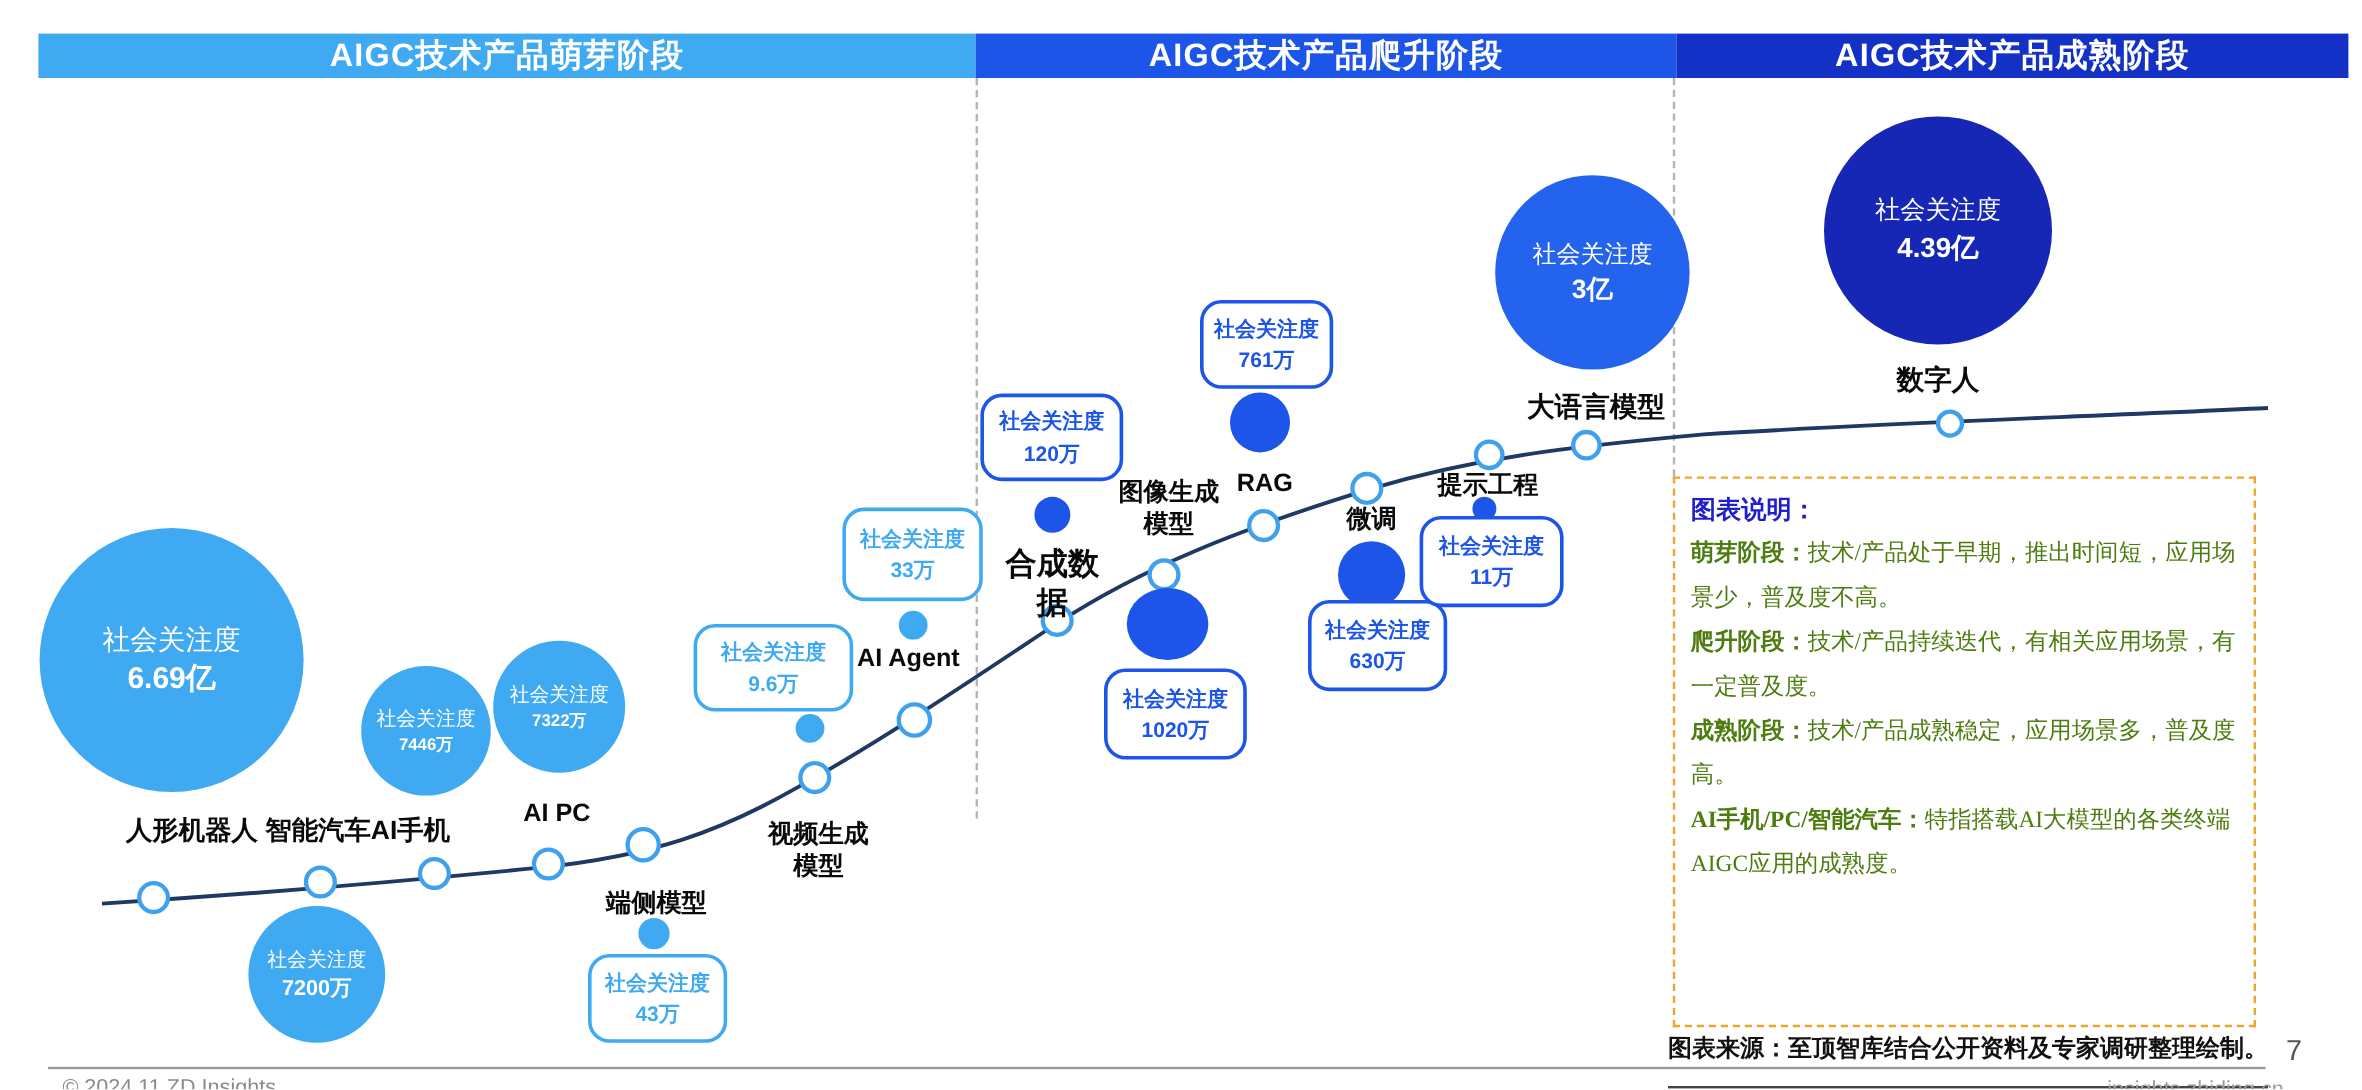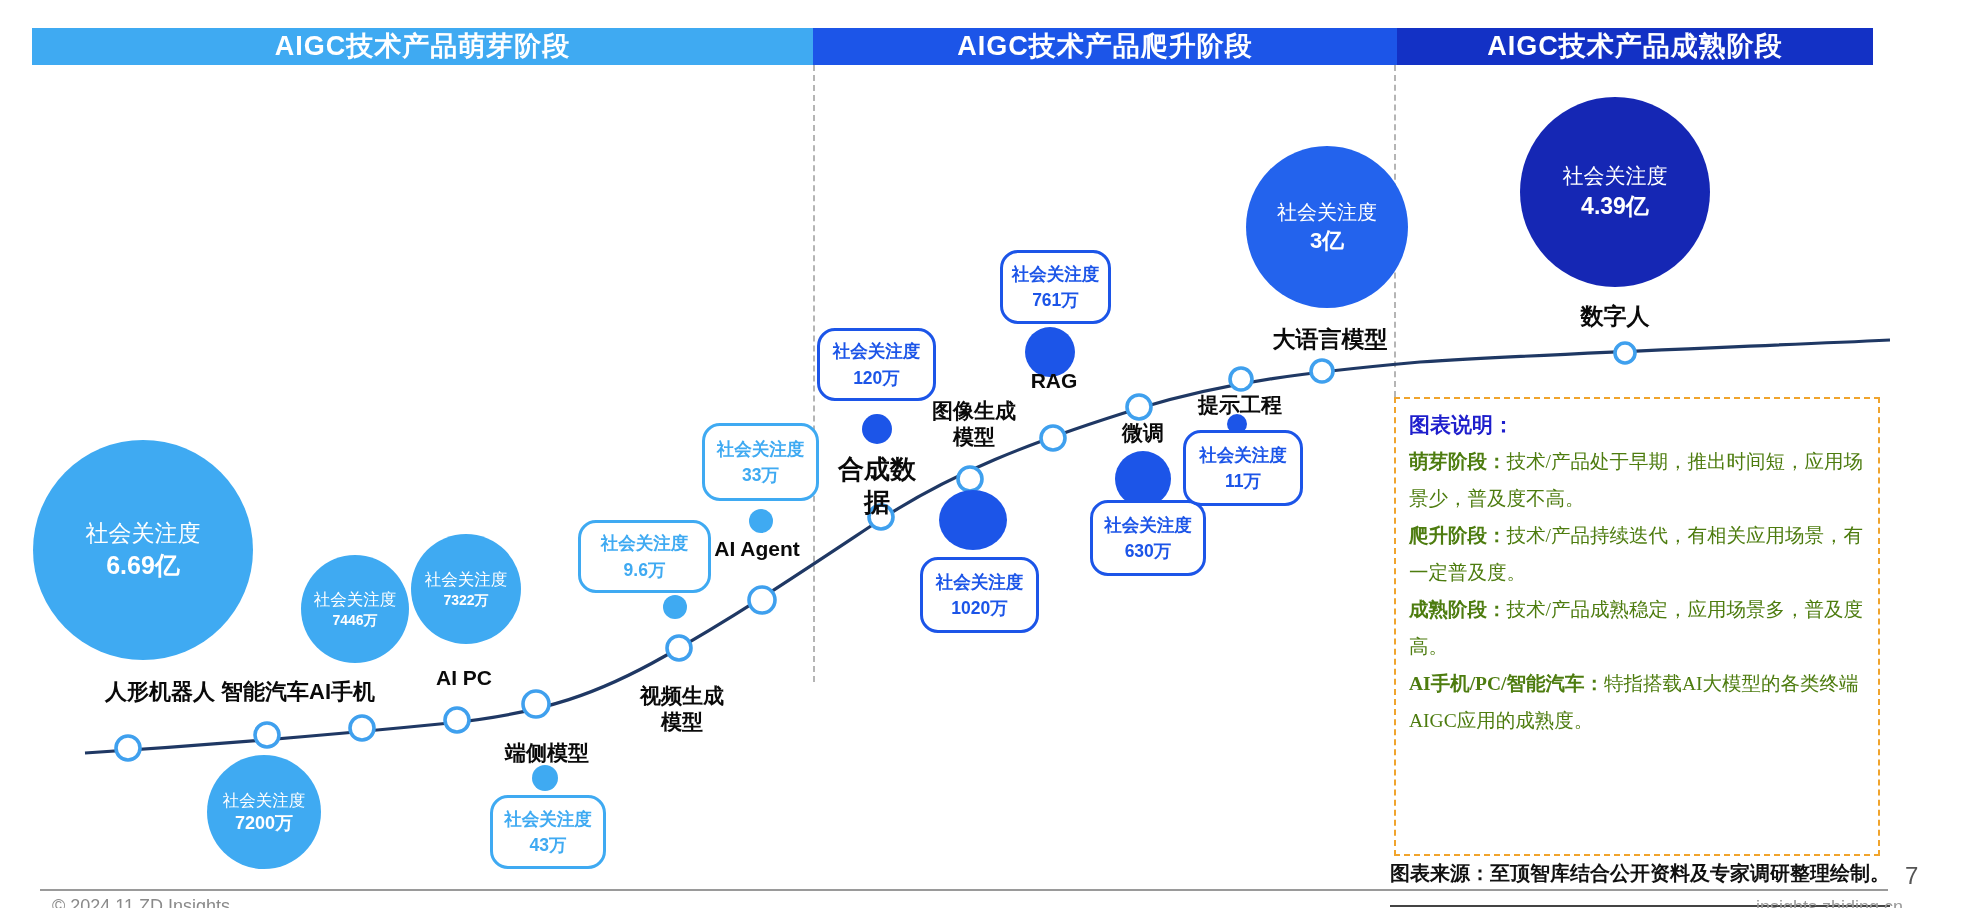--- a/index.html
+++ b/index.html
@@ -50,21 +50,21 @@
 <body>
 
 <div id="page">
 
   <div class="stage-bar" style="left:32px;width:781px;background:#3FAAF2;">
     <span>AIGC技术产品萌芽阶段</span>
   </div>
   <div class="stage-bar" style="left:813px;width:584px;background:#1C55E8;">
     <span>AIGC技术产品爬升阶段</span>
   </div>
-  <div class="stage-bar" style="left:1397px;width:476px;background:#1331C5;">
+  <div class="stage-bar" style="left:1397px;width:560px;background:#1331C5;">
     <span>AIGC技术产品成熟阶段</span>
   </div>
 
   <div class="vdash" style="left:813px;top:65px;height:617px;"></div>
   <div class="vdash" style="left:1394px;top:65px;height:332px;"></div>
 
   <svg id="curve-svg" width="1968" height="908" viewBox="0 0 1968 908">
     <path d="M 85 753 C 180 747, 330 735, 450 723 C 545 713, 600 693, 665 656 C 735 617, 800 573, 880 520 C 950 474, 1030 442, 1140 408 C 1230 381, 1310 372, 1420 362 C 1560 353, 1720 348, 1890 340" fill="none" stroke="#1F3864" stroke-width="3.2"></path>
     <g fill="#fff" stroke="#3FA0EE" stroke-width="3.6">
       <circle cx="128" cy="748" r="12"></circle>
@@ -136,21 +136,21 @@
   <div class="callout mid" style="left:920px;top:557px;width:113px;height:70px;">
     <span>社会关注度</span>
     <span>1020万</span>
   </div>
 
   <div class="callout mid" style="left:1000px;top:250px;width:105px;height:68px;">
     <span>社会关注度</span>
     <span>761万</span>
   </div>
   <div class="bubble mid" style="left:1025px;top:327px;width:50px;height:50px;"></div>
-  <div class="item-label" style="left:1024px;top:368px;width:60px;font-size:21px;">RAG</div>
+  <div class="item-label" style="left:1024px;top:390px;width:60px;font-size:21px;">RAG</div>
 
   <div class="item-label" style="left:1113px;top:420px;width:60px;font-size:21px;">微调</div>
   <div class="bubble mid" style="left:1115px;top:451px;width:56px;height:56px;"></div>
   <div class="callout mid" style="left:1090px;top:500px;width:110px;height:70px;">
     <span>社会关注度</span>
     <span>630万</span>
   </div>
 
   <div class="item-label" style="left:1190px;top:392px;width:100px;font-size:21px;">提示工程</div>
   <div class="dot mid" style="left:1227px;top:414px;width:20px;height:20px;"></div>

